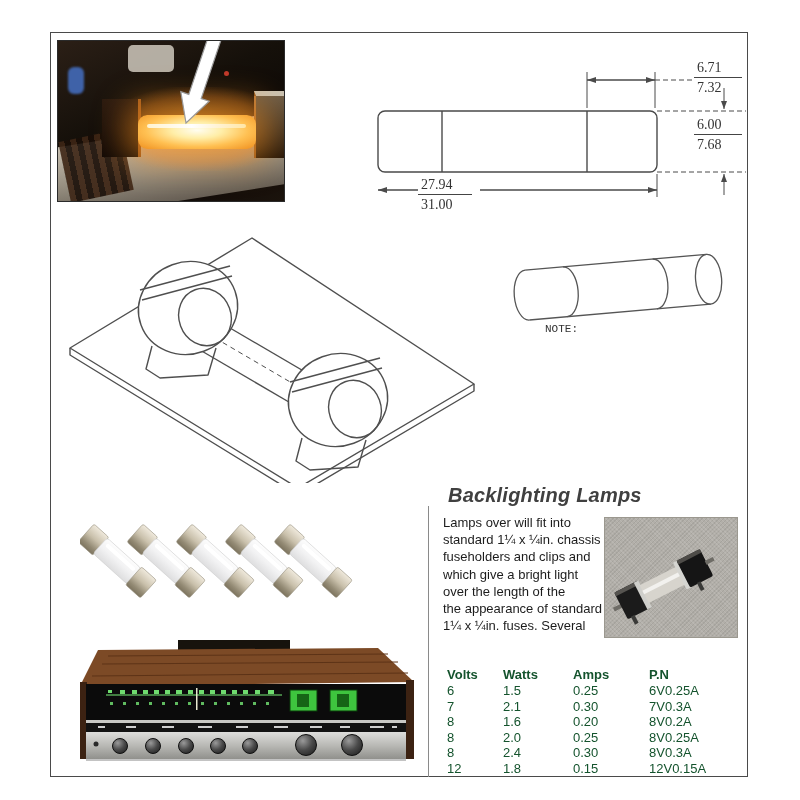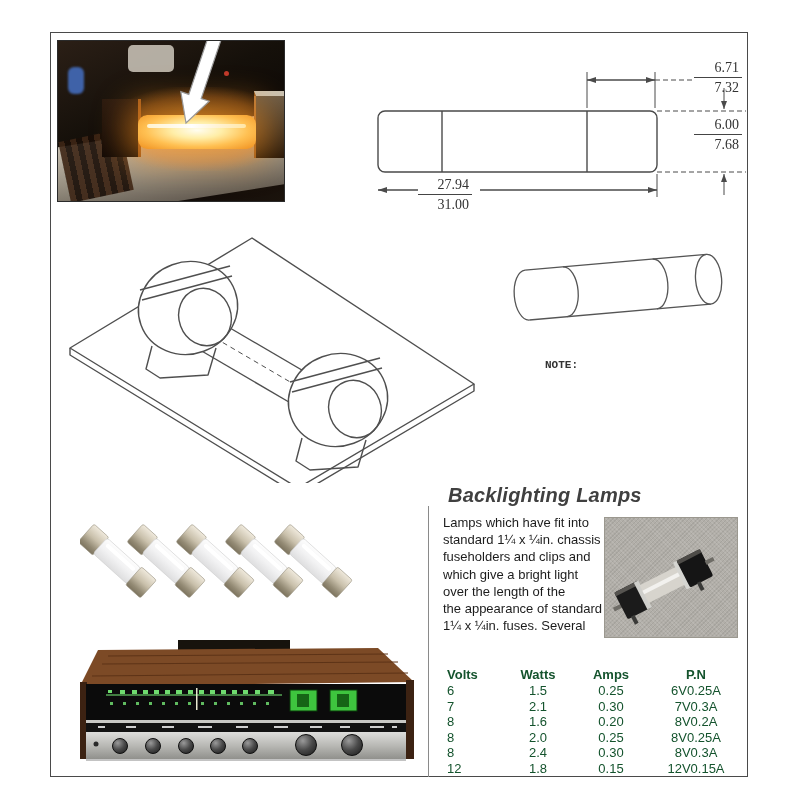--- a/index.html
+++ b/index.html
@@ -16,49 +16,49 @@
   .fins{position:absolute;left:6px;top:94px;width:64px;height:62px;transform:rotate(-12deg);background:repeating-linear-gradient(90deg,#3d2515 0 6px,#190e07 6px 12px);opacity:.9;}
   .glowhalo{position:absolute;left:52px;top:46px;width:176px;height:84px;background:radial-gradient(ellipse at center,rgba(255,170,60,.6) 0%,rgba(255,140,40,.25) 55%,rgba(255,120,30,0) 75%);}
   .lamp{position:absolute;left:80px;top:74px;width:118px;height:34px;border-radius:9px;background:radial-gradient(ellipse at 50% 45%,#fffdf0 0%,#ffeea8 30%,#ffc052 62%,#ef8f1f 100%);box-shadow:0 0 30px 14px rgba(255,150,30,.5);}
   .filament{position:absolute;left:9px;top:9px;width:99px;height:4px;border-radius:2px;background:linear-gradient(90deg,#fff3cf,#ffffff 45%,#ffe6a6);filter:blur(.4px);}
   .clipL{position:absolute;left:44px;top:58px;width:36px;height:58px;background:linear-gradient(180deg,#2c1b10,#120a06);border-right:3px solid rgba(255,140,40,.55);}
   .clipR{position:absolute;left:196px;top:50px;width:38px;height:62px;background:linear-gradient(180deg,#6c5c47,#241609);border-top:5px solid #c9c2b2;border-left:2px solid rgba(255,150,50,.5);}
   .arrowsvg{position:absolute;left:0;top:0;}
 
   
   .dimsvg{position:absolute;left:372px;top:52px;}
-  .frac{position:absolute;text-align:right;font-family:"Liberation Serif",serif;font-size:14px;color:#333;line-height:19px;}
+  .frac{position:absolute;text-align:left;font-family:"Liberation Serif",serif;font-size:14px;color:#333;line-height:19px;}
   .frac .t{border-bottom:1.5px solid #444;padding:0 3px;}
   .frac .b{padding:0 3px;}
 
   
   .isosvg{position:absolute;left:58px;top:228px;}
 
   
   .cylsvg{position:absolute;left:497px;top:250px;}
   .note{position:absolute;left:545px;top:322px;display:flex;gap:14px;font-family:"Liberation Mono",monospace;font-size:11px;line-height:14px;color:#333;}
-  .note .lbl{font-weight:bold;margin-top:36px;}
+  .note .lbl{font-weight:normal;}
 
   
   .divider{position:absolute;left:428px;top:506px;width:1px;height:271px;background:#8a8a8a;}
   .heading{position:absolute;left:448px;top:484px;font-size:20px;font-weight:bold;font-style:italic;letter-spacing:.2px;color:#404040;}
   .para{position:absolute;left:443px;top:514px;width:178px;font-size:13px;line-height:17.2px;color:#1c1c1c;}
 
   .grayphoto{position:absolute;left:604px;top:517px;width:134px;height:121px;background:#b2afa9;overflow:hidden;border:1px solid #9b988f;box-sizing:border-box;
     background-image:repeating-linear-gradient(45deg,rgba(255,255,255,.10) 0 1px,transparent 1px 3px),repeating-linear-gradient(-45deg,rgba(0,0,0,.07) 0 1px,transparent 1px 3px);}
 
   .lampssvg{position:absolute;left:80px;top:518px;}
   .receiversvg{position:absolute;left:78px;top:640px;}
 
   
   .spec{position:absolute;left:443px;top:666px;width:302px;font-size:13px;color:#14532d;}
   .spec .row{display:grid;grid-template-columns:60px 70px 76px 94px;line-height:15.5px;}
   .spec .hd{font-weight:bold;line-height:17px;}
   .spec .c0{text-align:left;padding-left:4px;}
-  .spec .c1,.spec .c2,.spec .c3{text-align:center;}
+  .spec .c1,.spec .c2,.spec .c3{text-align:left;}
 </style>
 </head>
 <body>
 
 <div class="canvas">
   <div class="frame"></div>
 
   <div class="glowphoto">
     <div class="bluecap"></div>
     <div class="ceramic"></div>
@@ -204,21 +204,21 @@
           <rect x="19" y="1.5" width="46" height="21" rx="3" fill="url(#glassG)" stroke="#cfcfcf" stroke-width=".6"></rect>
           <rect x="23" y="5" width="38" height="4" rx="2" fill="#ffffff"></rect>
           <rect x="64" y="0" width="20" height="24" rx="2" fill="url(#capG)" stroke="#9a9383" stroke-width=".6"></rect>
         </g>
     </g>
   </svg>
 
   <div class="divider"></div>
   <div class="heading">Backlighting Lamps</div>
   <div class="para">
-    <div>Lamps which have fit into</div>
+    <div>Lamps over will fit into</div>
     <div>standard 1¼ x ¼in. chassis</div>
     <div>fuseholders and clips and</div>
     <div>which give a bright light</div>
     <div>over the length of the</div>
     <div>the appearance of standard</div>
     <div>1¼ x ¼in. fuses. Several</div>
   </div>
 
   <div class="grayphoto">
     <svg width="134" height="121" viewBox="0 0 134 121">

